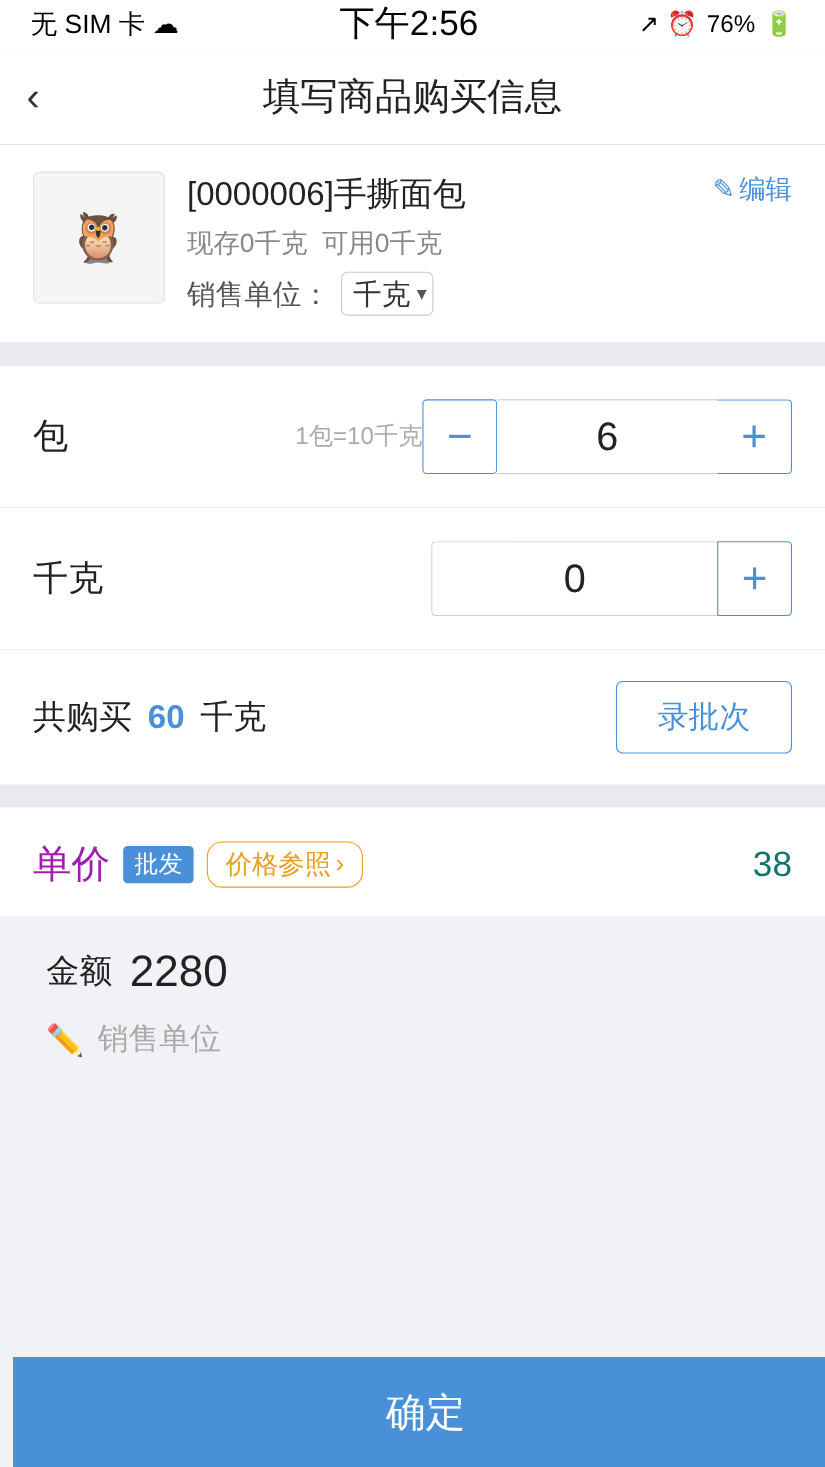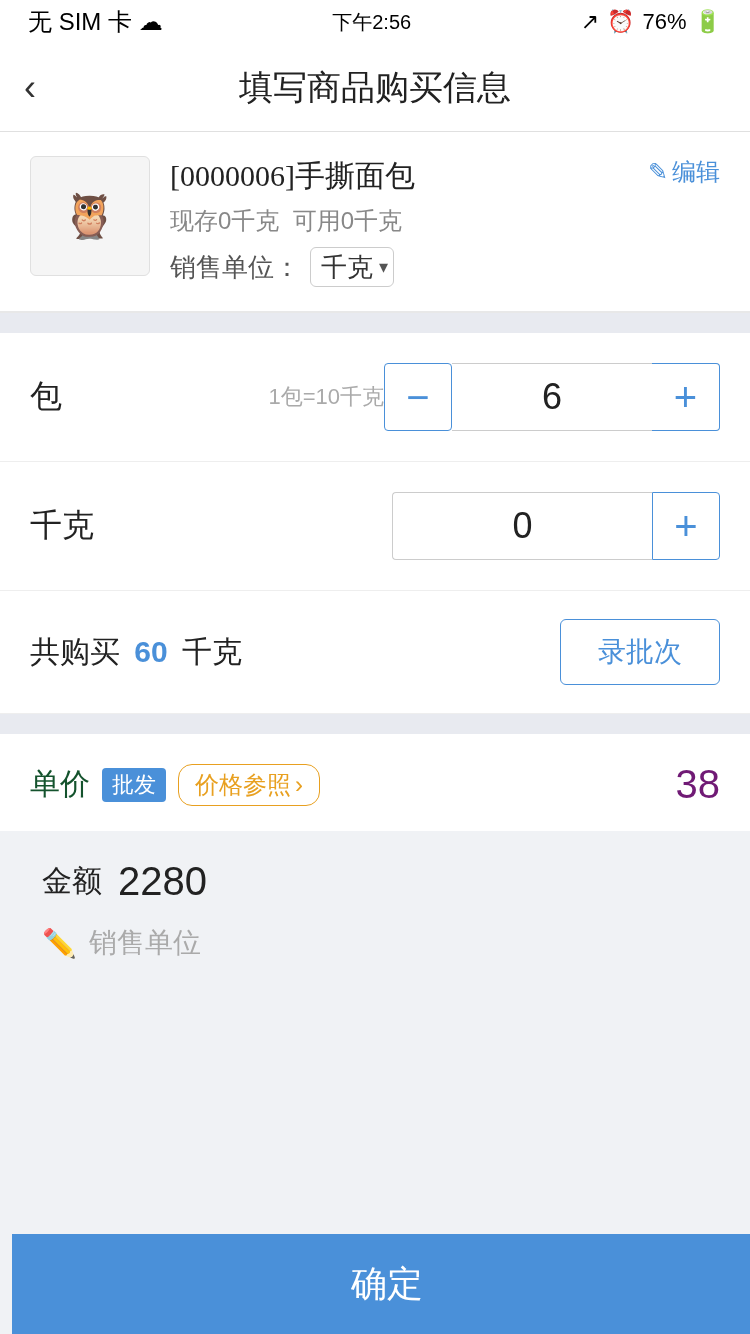--- a/index.html
+++ b/index.html
@@ -19,21 +19,21 @@
       height: 44px;
       background: #fff;
       display: flex;
       align-items: center;
       justify-content: space-between;
       padding: 0 28px;
       font-size: 24px;
       color: #000;
     }
     .status-left { display: flex; align-items: center; gap: 8px; }
-    .status-center { font-size: 20px; font-weight: 500; }
+    .status-center { font-size: 32px; font-weight: 500; }
     .status-right { display: flex; align-items: center; gap: 8px; font-size: 22px; }
 
     
     .nav-bar {
       width: 750px;
       height: 88px;
       background: #fff;
       border-bottom: 1px solid #e0e0e0;
       display: flex;
       align-items: center;
@@ -72,21 +72,21 @@
       display: flex;
       align-items: center;
       justify-content: center;
       flex-shrink: 0;
     }
     .owl-icon {
       font-size: 44px;
       color: #888;
     }
     .product-info { flex: 1; }
-    .product-name { font-size: 30px; color: #222; font-weight: 500; margin-bottom: 8px; font-family: Liberation Serif, serif; }
+    .product-name { font-size: 30px; color: #222; font-weight: 500; margin-bottom: 8px; }
     .product-stock { font-size: 24px; color: #888; margin-bottom: 10px; }
     .product-unit {
       display: flex;
       align-items: center;
       gap: 10px;
       font-size: 26px;
       color: #555;
     }
     .unit-select {
       border: 1px solid #ccc;
@@ -218,43 +218,43 @@
     .price-row {
       display: flex;
       align-items: center;
       justify-content: space-between;
     }
     .price-left {
       display: flex;
       align-items: center;
       gap: 12px;
     }
-    .price-label { font-size: 30px; color: #14532d; }
+    .price-label { font-size: 35px; color: #a21caf; }
     .price-tag {
       background: #4a90d9;
       color: #fff;
       font-size: 22px;
       padding: 2px 10px;
       border-radius: 4px;
     }
     .price-ref-btn {
       border: 1px solid #e8a020;
       color: #e8a020;
       font-size: 24px;
       padding: 4px 16px;
       border-radius: 14px;
       display: flex;
       align-items: center;
       gap: 4px;
       background: #fff;
       cursor: pointer;
     }
     .price-value {
-      font-size: 40px;
-      color: #701a75;
+      font-size: 32px;
+      color: #0f766e;
       font-weight: 500;
     }
 
     
     .amount-section {
       background: #f0f2f5;
       padding: 28px 30px 0 42px;
       min-height: 200px;
     }
     .amount-row {

